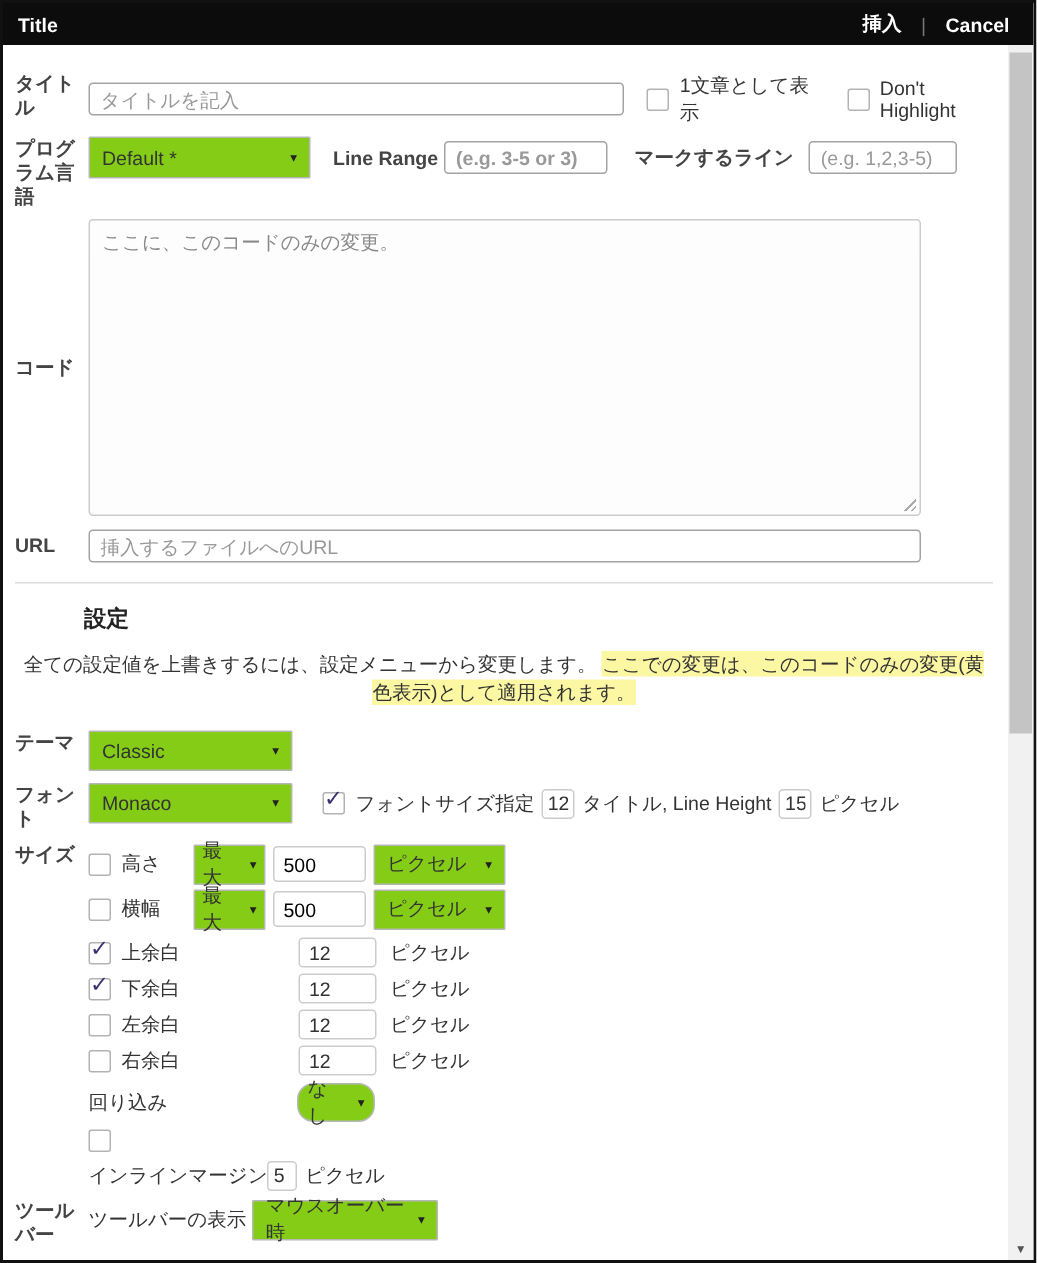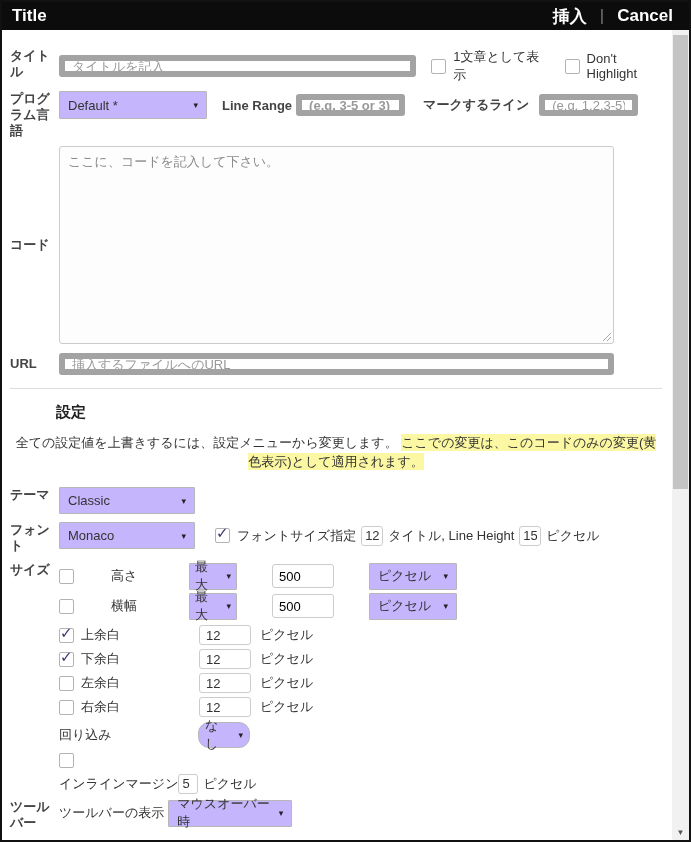--- a/index.html
+++ b/index.html
@@ -4,47 +4,47 @@
 <style>
   * { margin:0; padding:0; box-sizing:border-box; }
   html,body { background:#fff; }
   body { font-family:"Liberation Sans","DejaVu Sans",sans-serif; font-size:13px; color:#333; }
 
   .dialog { position:relative; width:691px; height:842px; border:2px solid #111;
             background:#fff; overflow:hidden; }
 
   
   .header { height:28px; background:#0c0c0c; color:#fff; display:flex; align-items:center;
-            padding:0 16px 0 10px; font-weight:bold; font-size:17px; }
+            padding:0 16px 0 10px; font-weight:bold; font-size:13px; }
   .header .right { margin-left:auto; display:flex; align-items:center; }
   .header .sep { color:#777; font-weight:normal; margin:0 13px; }
   .header a { color:#fff; text-decoration:none; cursor:pointer; }
 
   
   .body { position:relative; width:668px; height:810px; overflow:hidden;
           padding:18px 0 0 8px; }
 
   .frow { display:flex; align-items:flex-start; }
   .flabel { width:49px; flex-shrink:0; font-weight:bold; color:#444;
             line-height:16px; word-break:break-all; }
   .vcenter { align-self:center; }
 
-  input.txt { border:6px solid #a3a3a3; border-radius:3px; height:22px; padding:0 7px;
+  input.txt { border:1px solid #a3a3a3; border-radius:3px; height:22px; padding:0 7px;
               font-size:13px; color:#3b82f6; font-family:inherit; background:#fff; }
   input::placeholder { color:#999; opacity:1; }
 
   .checkbox { display:inline-block; position:relative; width:15px; height:15px;
               border:1px solid #b3b3b3; border-radius:2px; background:#fff;
               flex-shrink:0; cursor:pointer; }
   .checkbox .check { display:none; }
   .checkbox.checked .check { display:block; position:absolute; left:0px; top:-4px;
               color:#3e3173; font-weight:bold; font-size:15px; line-height:15px; }
 
   .select { display:inline-flex; align-items:center; justify-content:space-between;
-            border:1px solid #b7b7b7; background:#c4b5fd; border-radius:1px;
+            border:1px solid #b7b7b7; background:#84cc16; border-radius:1px;
             padding:0 8px; color:#333; cursor:pointer; }
   .select .arrow { font-size:9px; color:#222; margin-left:8px; }
 
   
   .row-title { margin-bottom:7px; }
   .row-title .content { display:flex; align-items:center; }
   #title-input { width:360px; }
   .cb-label { margin:0 0 0 7px; color:#333; }
 
   
@@ -84,21 +84,21 @@
   .row-font .checkbox { margin-left:20px; }
   input.num { border:1px solid #ccc; border-radius:3px; height:20px; width:22px;
               padding:0 3px; font-size:13px; color:#333; font-family:inherit; }
   .row-font .num { margin:0 5px; }
 
   
   .row-size { margin-top:8px; }
   .size-rows { display:flex; flex-direction:column; }
   .size-row { display:flex; align-items:center; }
   .size-row .cb { margin-right:7px; }
-  .dim-row { height:28px; margin-bottom:2px;gap:30px; }
+  .dim-row { height:28px; margin-bottom:2px; }
   .dim-row .dlabel { width:48px; }
   .sel-small { width:48px; height:27px; padding:0 5px; }
   .dim-row input.dim { width:62px; height:24px; margin:0 5px; border:1px solid #ccc;
               border-radius:3px; padding:0 6px; font-family:inherit; font-size:13px; }
   .sel-unit { width:88px; height:27px; }
   .margin-row { height:22px; margin-bottom:2px; }
   .margin-row .mlabel { width:118px; }
   .margin-row input.mnum { width:52px; height:20px; padding:0 6px; }
   .margin-row .unit { margin-left:9px; }
   .float-row { height:26px; margin:2px 0 4px 0; }
@@ -156,21 +156,21 @@
         <span class="blabel first">Line Range</span>
         <input class="txt" id="line-range-input" placeholder="(e.g. 3-5 or 3)" style="">
         <span class="blabel">マークするライン</span>
         <input class="txt" id="mark-lines-input" placeholder="(e.g. 1,2,3-5)" style="">
       </div>
     </div>
 
     <div class="frow row-code">
       <div class="flabel vcenter">コード</div>
       <div class="code-area">
-        <span>ここに、コードを記入して下さい。</span>
+        <span>ここに、このコードのみの変更。</span>
         <span class="resize-handle"></span>
       </div>
     </div>
 
     <div class="frow row-url">
       <div class="flabel vcenter">URL</div>
       <input class="txt" id="url-input" placeholder="挿入するファイルへのURL" style="">
     </div>
 
     <div class="divider"></div>

